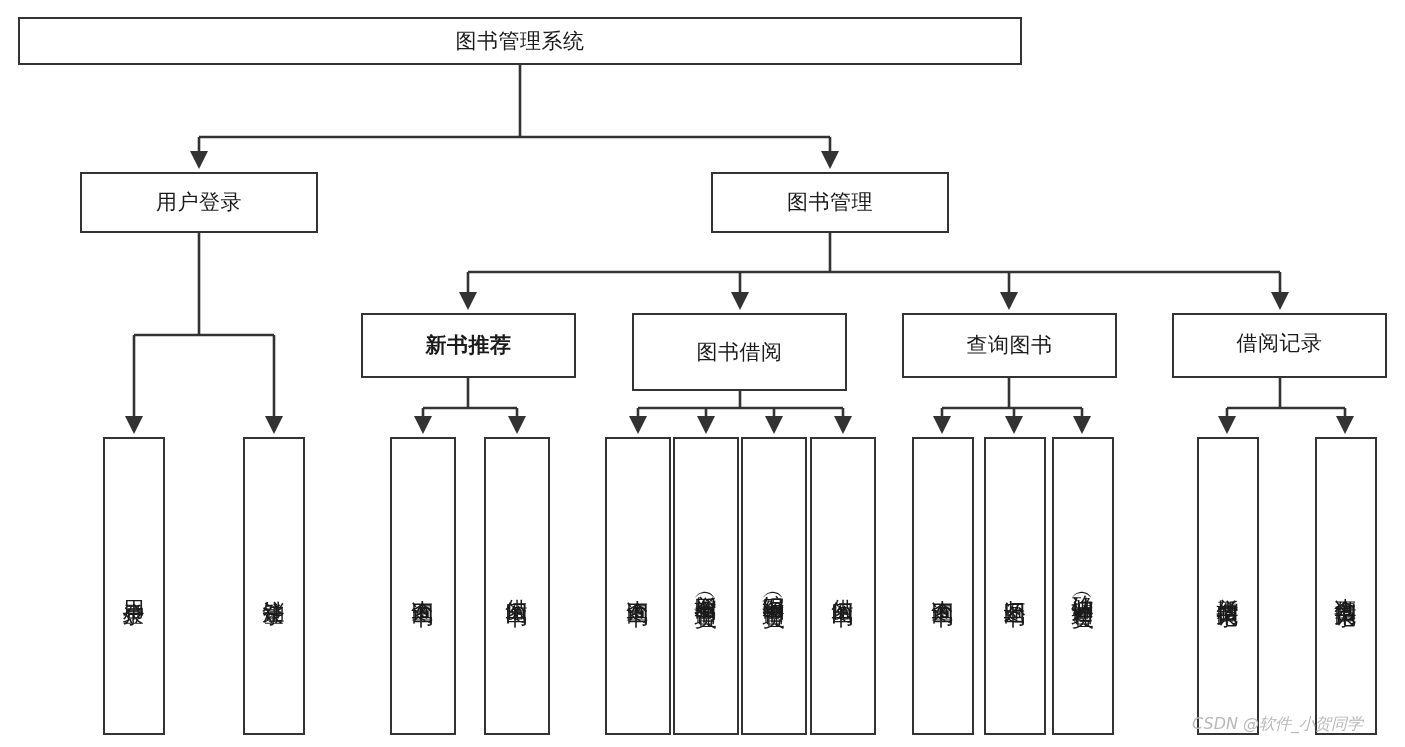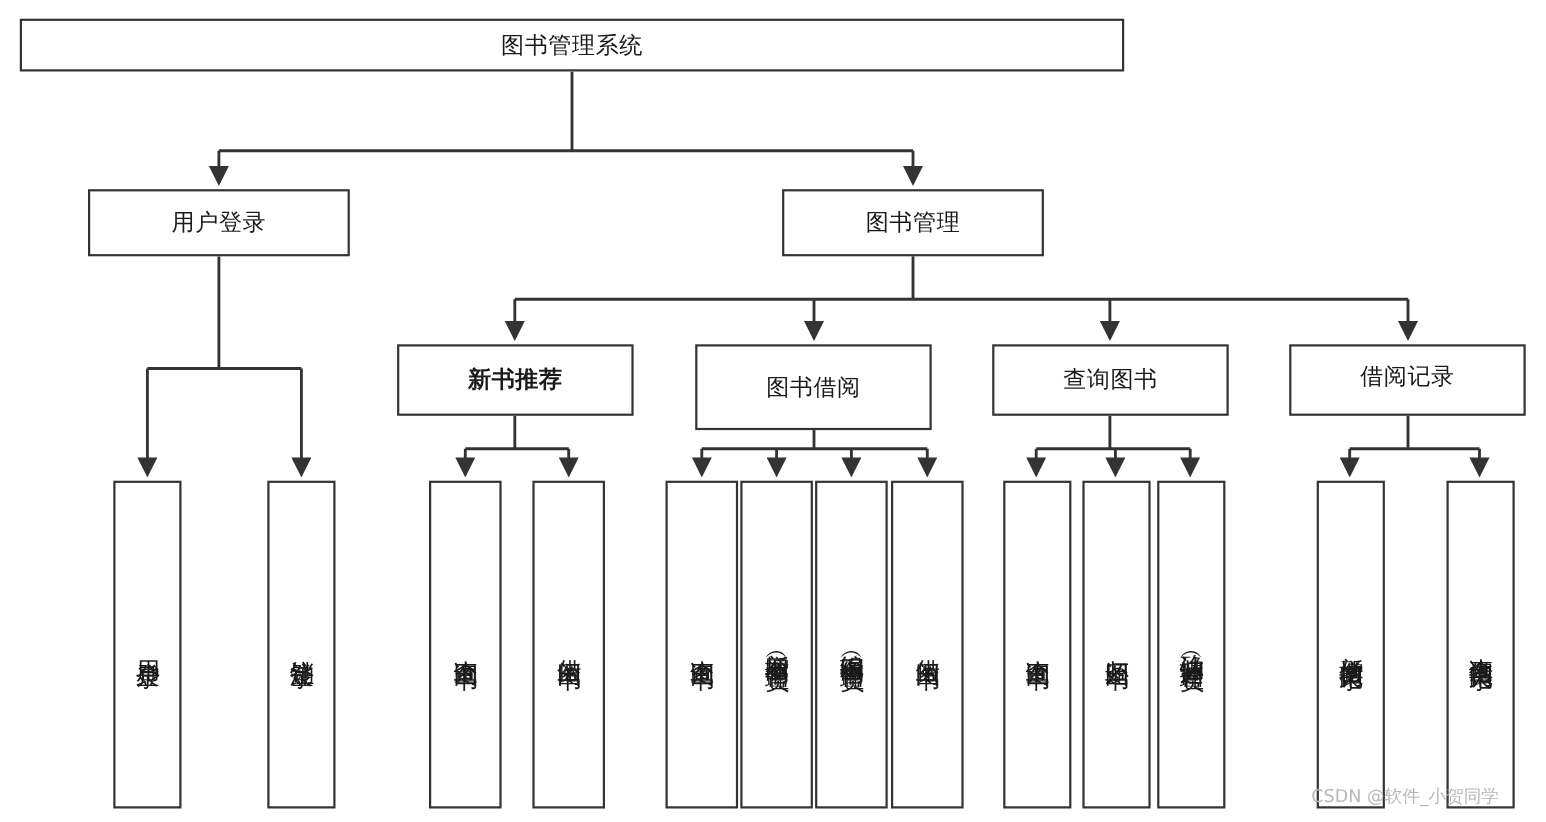--- a/index.html
+++ b/index.html
@@ -62,20 +62,21 @@
   }
   .watermark {
     position: absolute;
     left: 1192px;
     top: 714px;
     font-size: 16px;
     color: #b8b8b8;
     z-index: 5;
     white-space: nowrap;
     font-family: "DejaVu Sans", "Liberation Sans", sans-serif;
+    font-style: italic;
   }
 </style>
 </head>
 <body>
 
 <div id="diagram-root">
 
   <svg class="connectors" viewBox="0 0 1405 747" xmlns="http://www.w3.org/2000/svg">
     <defs>
       <marker id="arrow" viewBox="0 0 12 12" refX="10" refY="6" markerWidth="7" markerHeight="7" orient="auto-start-reverse">

